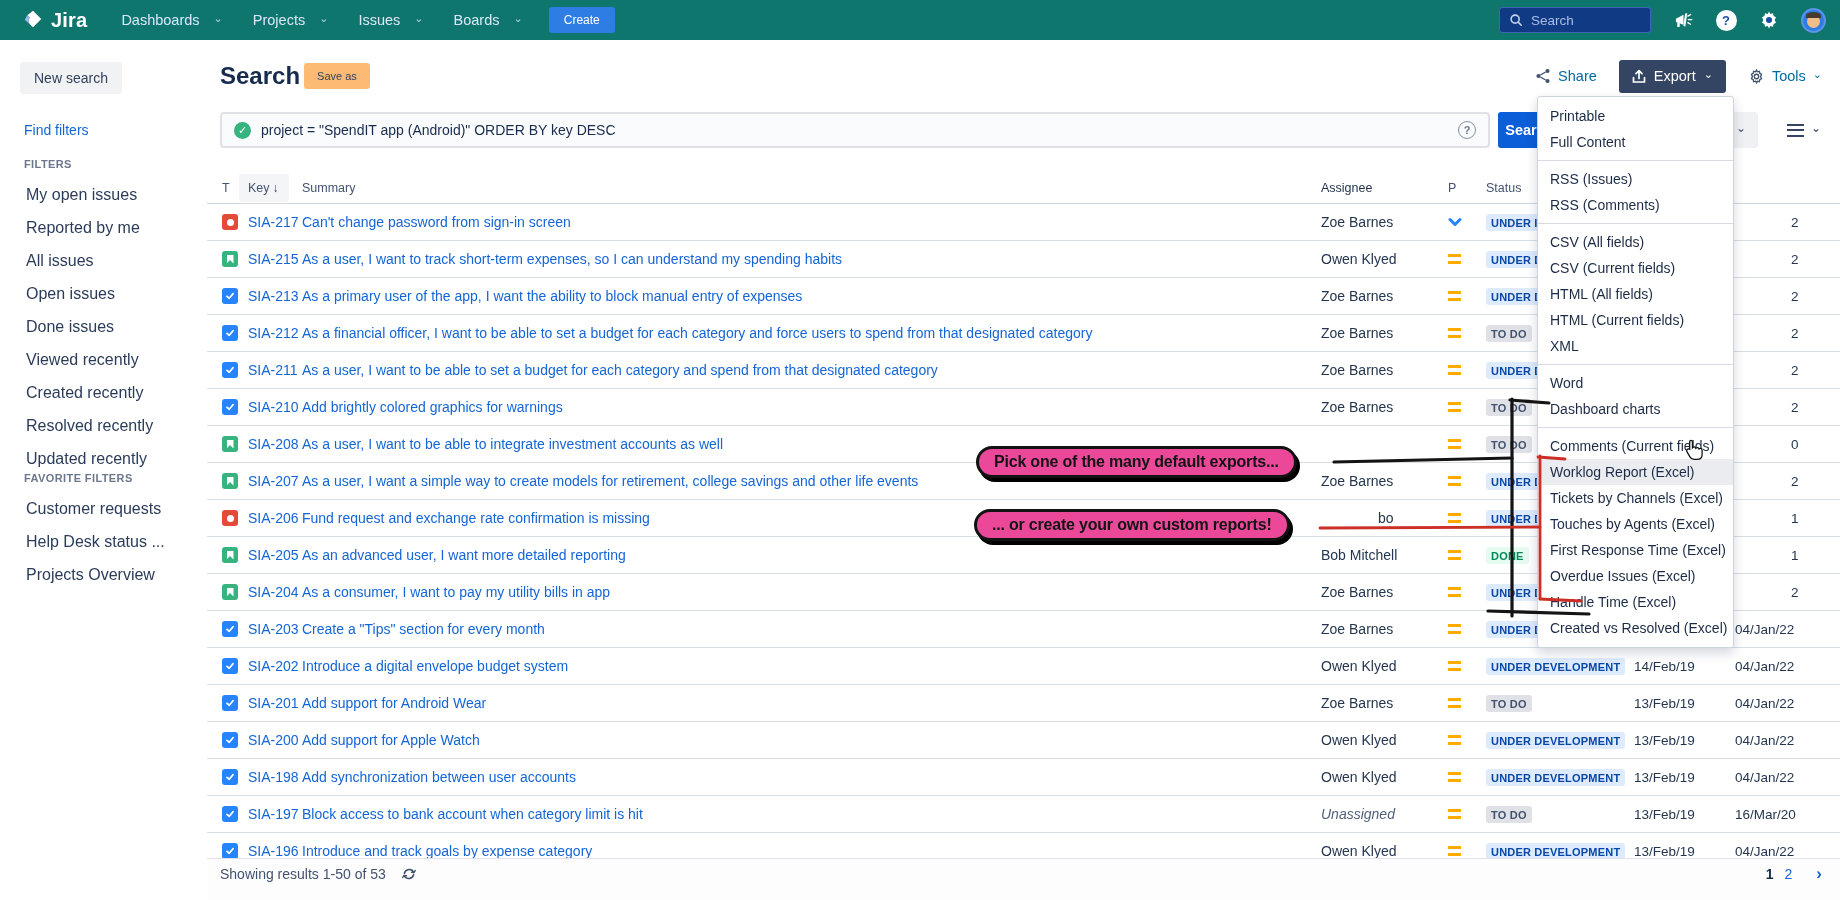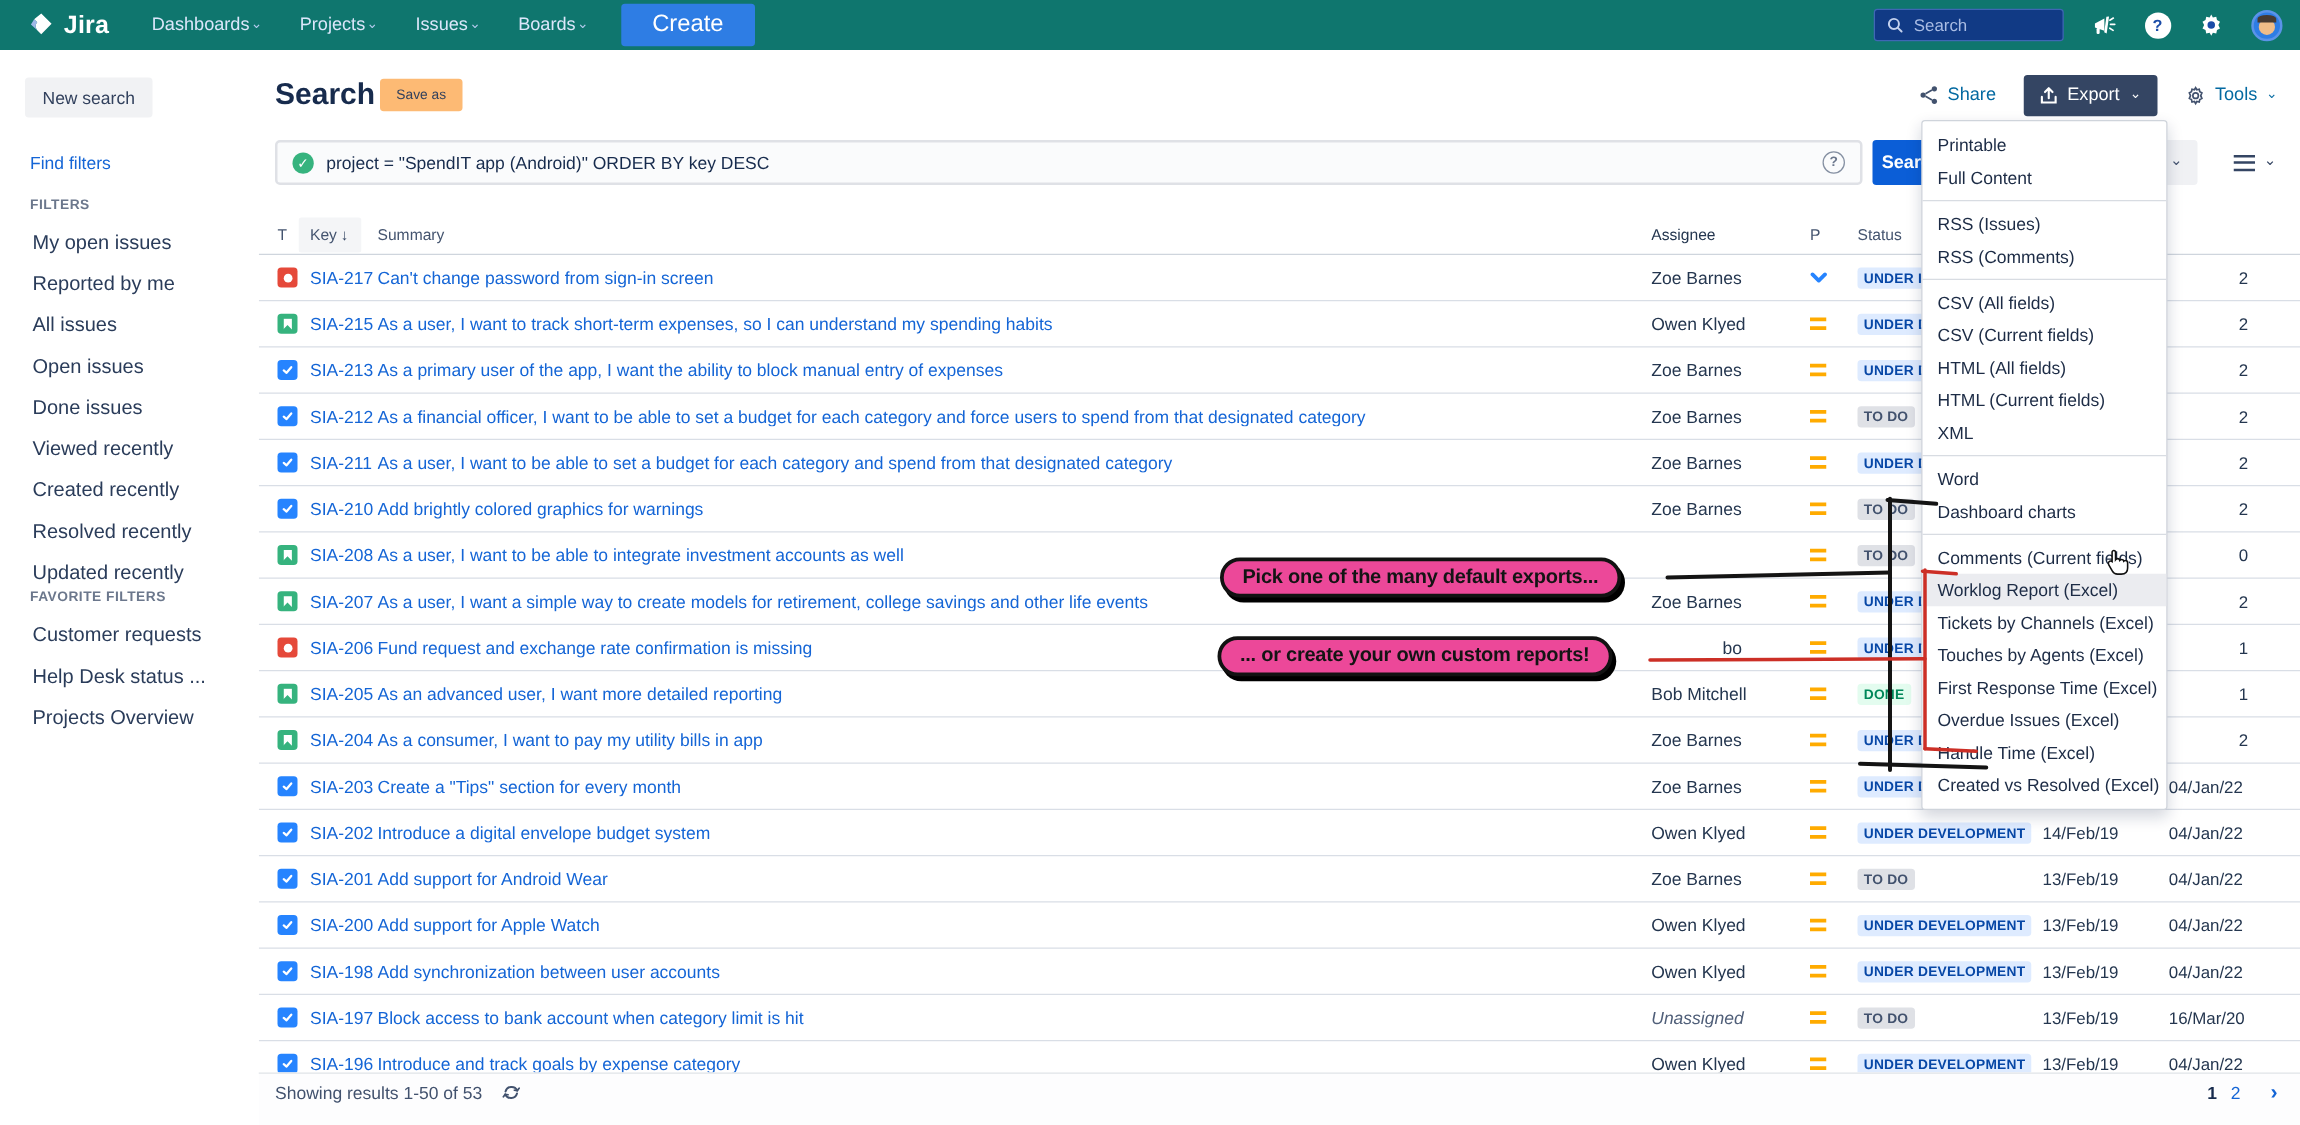--- a/index.html
+++ b/index.html
@@ -6,24 +6,24 @@
   html,body { width:1840px; height:900px; overflow:hidden; background:#fff;
     font-family:"Liberation Sans","DejaVu Sans",sans-serif; color:#172b4d; }
 
   
   .topnav { position:absolute; left:0; top:0; width:1840px; height:40px;
     background:#0f766e; display:flex; align-items:center; padding:0 14px 0 22px; }
   .logo { display:flex; align-items:center; gap:7px; margin-right:34px; }
   .logo-mark { width:22px; height:22px; }
   .logo-text { color:#fff; font-size:20px; font-weight:bold; letter-spacing:.2px; }
   .nav-menus { display:flex; align-items:center; gap:30px; }
-  .nav-item { color:#dce7fb; font-size:14.5px; cursor:pointer; display:flex; align-items:center; gap:1px; }
+  .nav-item { color:#dce7fb; font-size:14.5px; cursor:pointer; display:flex; align-items:center; gap:14px; }
   .nav-chev { font-size:11px; color:#b9cdf2; transform:translateY(-2px); }
-  .create-btn { margin-left:26px; background:#2e7de4; color:#fff; font-size:19px;
-    padding:6px 25px; border-radius:3px; border:none; cursor:pointer; }
+  .create-btn { margin-left:26px; background:#2e7de4; color:#fff; font-size:12px;
+    padding:6px 15px; border-radius:3px; border:none; cursor:pointer; }
   .nav-right { margin-left:auto; display:flex; align-items:center; gap:21px; }
   .nav-search { width:152px; height:26px; background:#113a85; border:1px solid #3f66b5;
     border-radius:3px; display:flex; align-items:center; gap:8px; padding:0 9px; }
   .nav-search input { background:transparent; border:none; outline:none; color:#b9c9e8;
     font-size:13.5px; width:110px; font-family:inherit; }
   .nav-search input::placeholder { color:#aabdE4; }
   .nav-ico { width:22px; height:22px; display:flex; align-items:center; justify-content:center; cursor:pointer; }
   .help-circle { width:21px; height:21px; background:#fff; border-radius:50%; color:#1a4ca8;
     font-weight:bold; font-size:13px; display:flex; align-items:center; justify-content:center; }
   .avatar { width:25px; height:25px; border-radius:50%; background:#2e7de4; position:relative;

